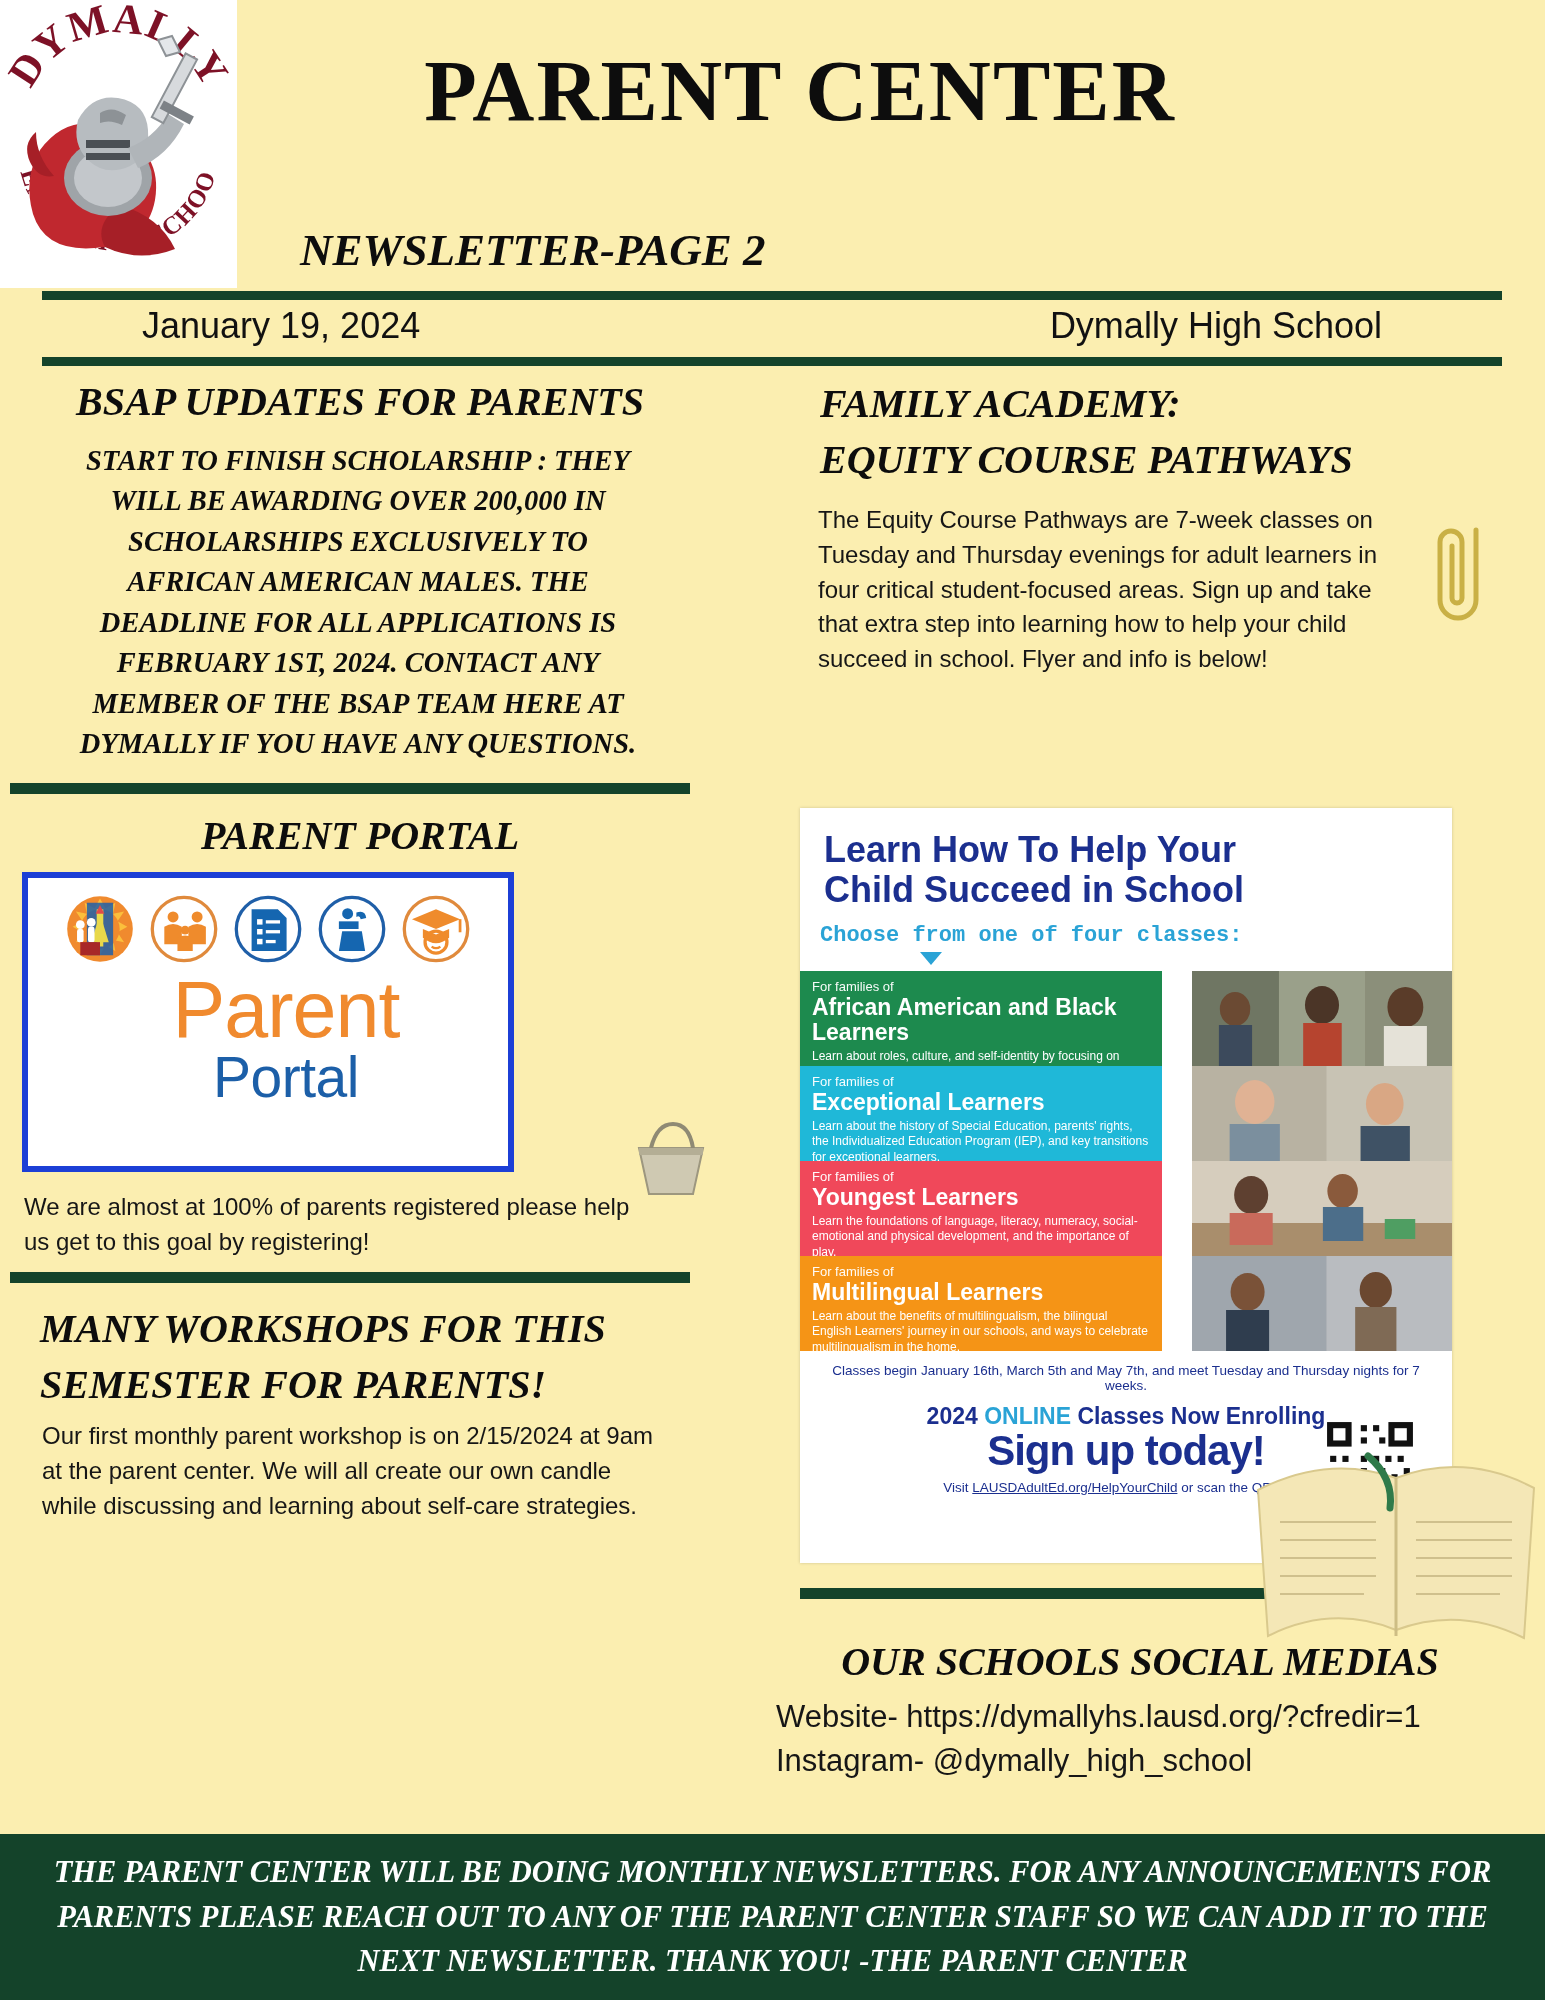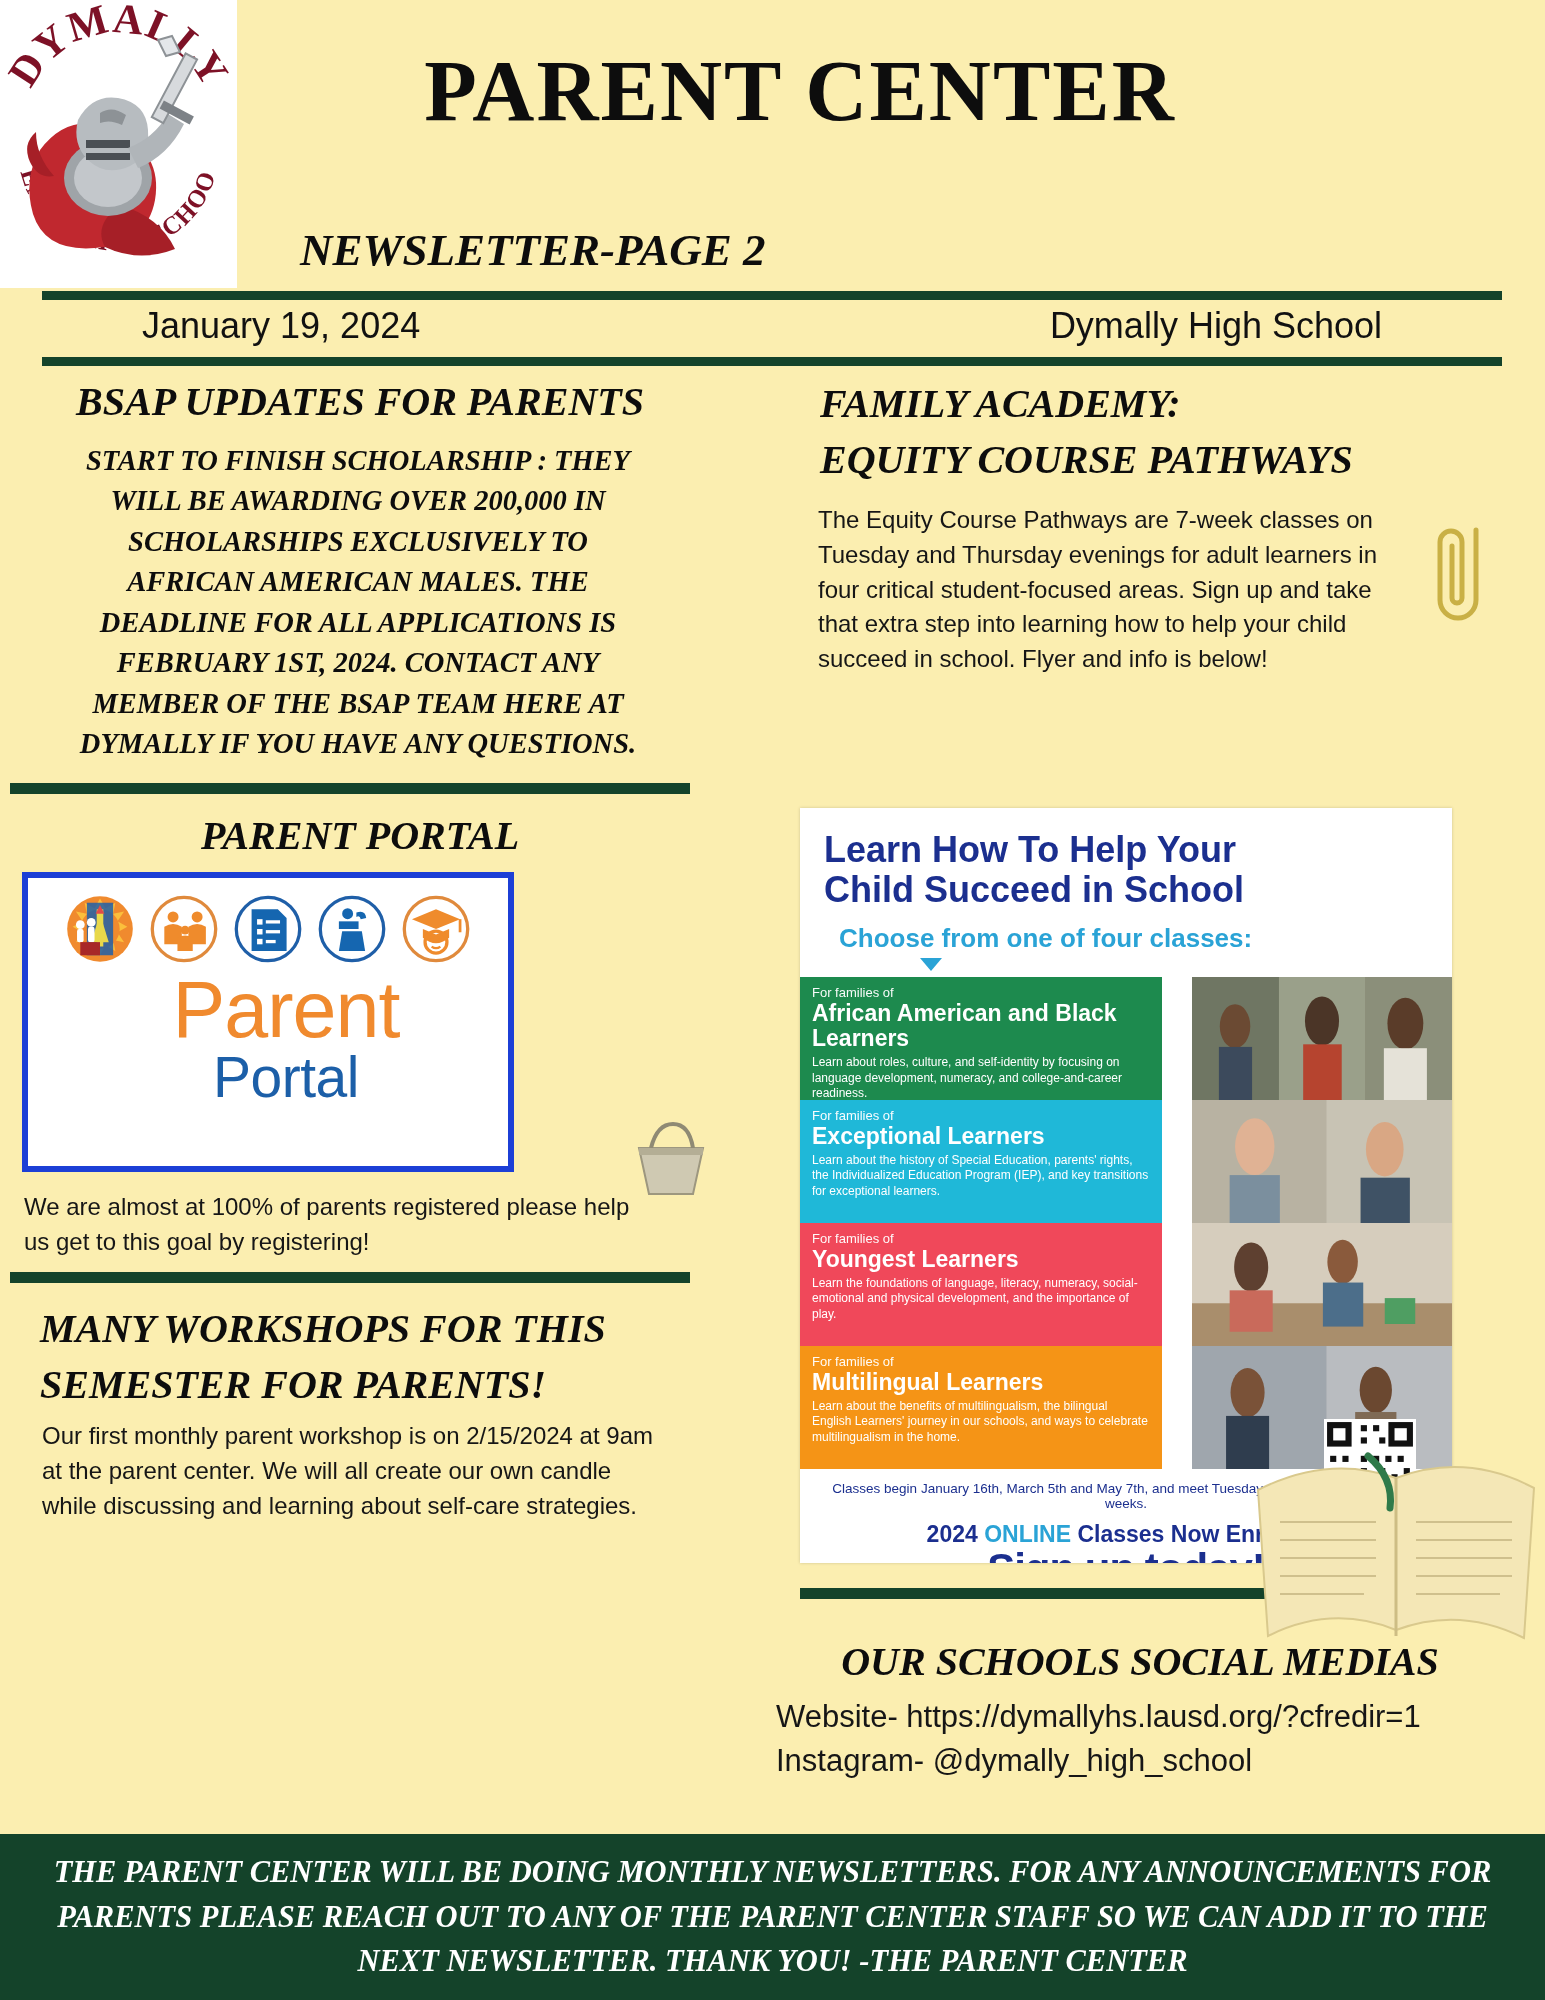--- a/index.html
+++ b/index.html
@@ -94,25 +94,25 @@
     position: absolute; left: 800px; top: 808px;
     width: 652px; height: 755px; background: #ffffff;
     box-shadow: 0 0 3px rgba(0,0,0,.18);
     overflow: hidden;
   }
   .flyer-title {
     color: #1b2f8f; font-weight: 700; font-size: 36px; line-height: 1.12;
     padding: 22px 24px 0 24px; font-family: "Liberation Sans", sans-serif;
   }
   .flyer-choose {
-    color: #2aa3d6; font-weight: 700; font-size: 26px;
-    padding: 12px 24px 0 39px; font-family:Liberation Sans, sans-serif;
+    color: #2aa3d6; font-weight: 700; font-size: 22px;
+    padding: 12px 24px 0 20px; font-family:Liberation Mono, monospace;
   }
   .flyer-caret { width:0;height:0;border-left:11px solid transparent;border-right:11px solid transparent;border-top:13px solid #2aa3d6; margin: 4px 0 6px 120px;}
-  .band-row { display: flex; height: 123px; gap: 30px; }
+  .band-row { display: flex; height: 95px; gap: 30px; }
   .band-text { flex: 0 0 362px; padding: 8px 12px; color:#fff; }
   .band-text .forfam { font-size: 13px; font-weight:400; opacity:.97; }
   .band-text .bname { font-size: 23px; font-weight: 700; line-height:1.1; margin-top:1px;}
   .band-text .bdesc { font-size: 12px; line-height: 1.28; margin-top: 4px; }
   .band-photo { flex: 1; position: relative; overflow:hidden; }
   .flyer-foot {
     font-size: 13.5px; color: #1b2f8f; text-align:center; padding: 12px 14px 0 14px;
     font-family:"Liberation Sans", sans-serif;
   }
   .flyer-enroll { text-align:center; padding-top:10px; }

